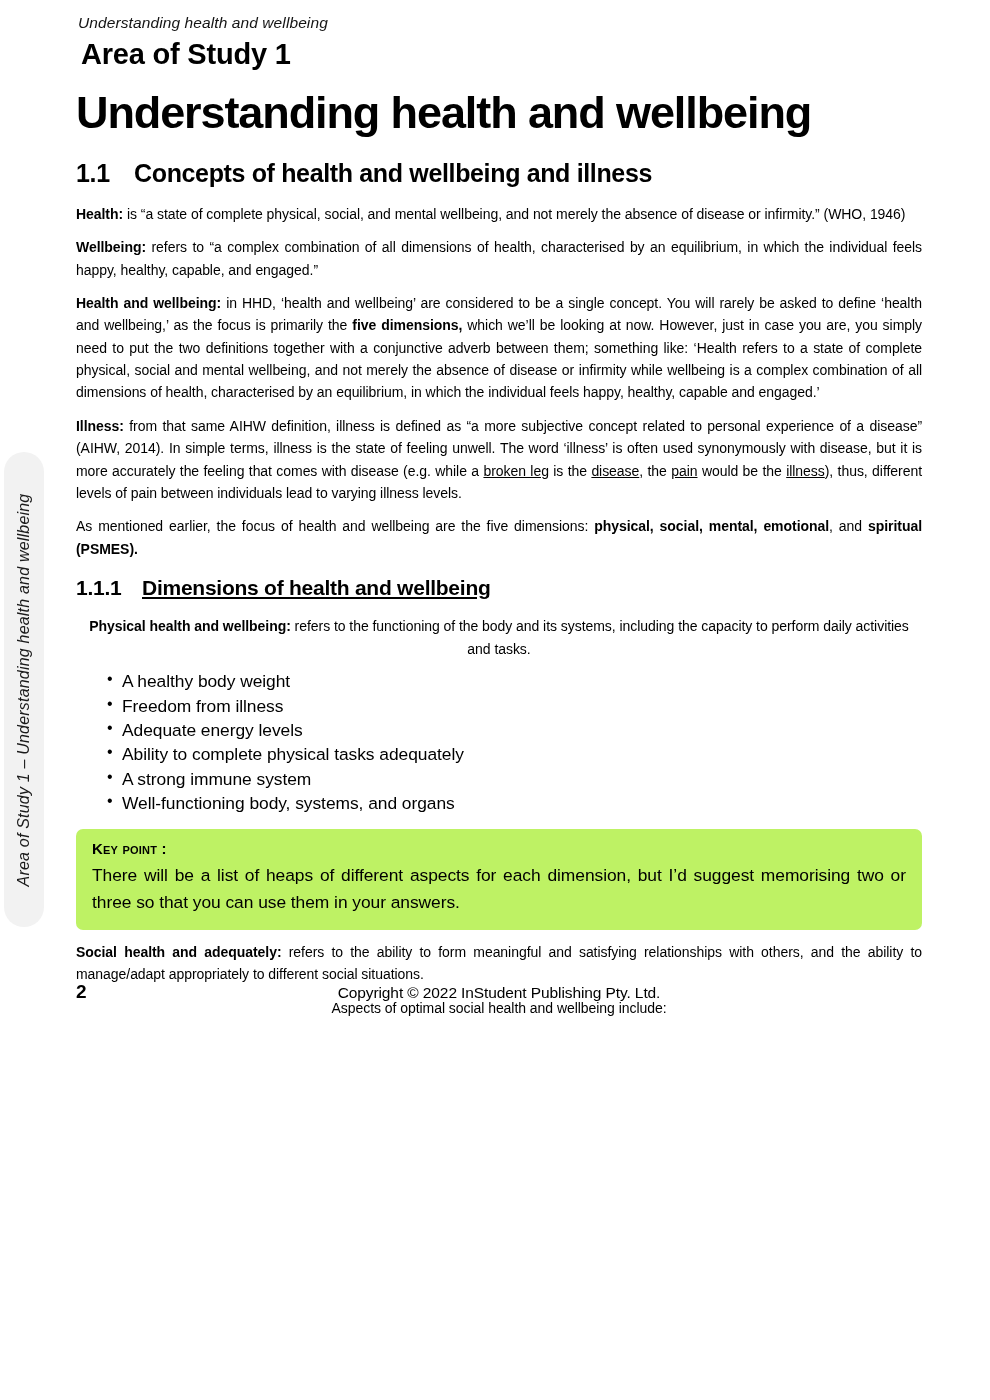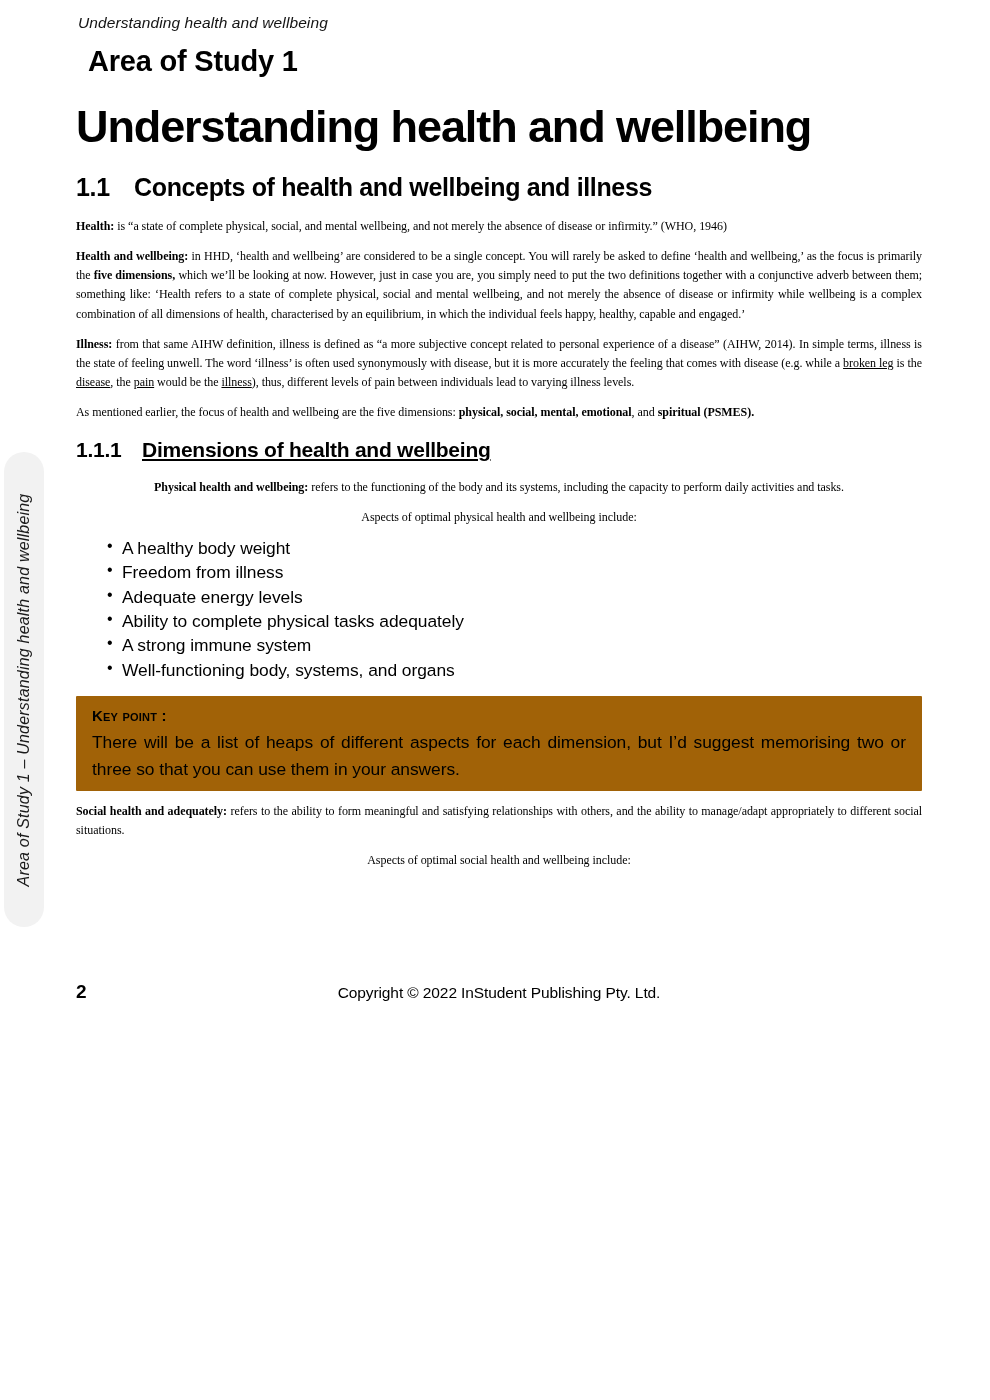--- a/index.html
+++ b/index.html
@@ -61,21 +61,21 @@
     position: absolute;
     left: 76px;
     top: 0;
     width: 846px;
   }
 
   .aos-label {
     font-size: 29px;
     font-weight: bold;
     letter-spacing: -0.2px;
-    margin: 12px;
+    margin: 5px;
     padding-top: 34px;
     line-height: 1.08;
   }
   .chapter-title {
     font-size: 45px;
     font-weight: bold;
     letter-spacing: -1.1px;
     margin: 0;
     padding-top: 14px;
     line-height: 1.06;
@@ -102,29 +102,28 @@
   }
   .head-num {
     display: inline-block;
     min-width: 58px;
   }
   h3.subsection-heading .head-num {
     min-width: 66px;
   }
 
   p.body {
-    font-size: 12px;
+    font-size: 14px;
     line-height: 1.60;
     margin: 0;
     padding-top: 11px;
     text-align: justify;
     letter-spacing: -0.05px;
     -webkit-hyphens: none;
     hyphens: none;
-    font-family: Liberation Serif, serif;
   }
   p.body.noj {
     text-align: center;
   }
   p.body b { font-weight: bold; }
   p.body u { text-decoration: underline; }
 
   ul.bullets {
     list-style: none;
     margin: 0;
@@ -141,23 +140,23 @@
     content: "\2022";
     position: absolute;
     left: 31px;
     top: -1px;
     font-size: 16px;
   }
 
   
   .keypoint {
     margin-top: 14px;
-    background: #a16207;
-    border-radius: 1px;
-    padding: 9px 16px 7px 16px;
+    background: #bef264;
+    border-radius: 7px;
+    padding: 9px 16px 13px 16px;
   }
   .keypoint-title {
     font-size: 15px;
     font-weight: bold;
     font-variant: small-caps;
     text-transform: lowercase;
     letter-spacing: 0.2px;
     line-height: 1.5;
   }
   .keypoint-title::first-letter { text-transform: uppercase; }
@@ -211,20 +210,23 @@
     <div class="chapter-title">Understanding health and wellbeing</div>
 
     <h2 class="section-heading">
       <span class="head-num">1.1</span><span>Concepts of health and wellbeing and illness</span>
     </h2>
 
     <p class="body">
       <b>Health:</b><span> is “a state of complete physical, social, and mental wellbeing, and not merely the absence of disease or infirmity.” (WHO, 1946)</span>
     </p>
 
+    <p class="body">
+      <b>Wellbeing:</b><span> refers to “a complex combination of all dimensions of health, characterised by an equilibrium, in which the individual feels happy, healthy, capable, and engaged.”</span>
+    </p>
 
     <p class="body">
       <b>Health and wellbeing:</b><span> in HHD, ‘health and wellbeing’ are considered to be a single concept.  You will rarely be asked to define ‘health and wellbeing,’ as the focus is primarily the </span><b>five dimensions,</b><span> which we’ll be looking at now.  However, just in case you are, you simply need to put the two definitions together with a conjunctive adverb between them; something like: ‘Health refers to a state of complete physical, social and mental wellbeing, and not merely the absence of disease or infirmity while wellbeing is a complex combination of all dimensions of health, characterised by an equilibrium, in which the individual feels happy, healthy, capable and engaged.’</span>
     </p>
 
 
     <p class="body">
       <b>Illness:</b><span> from that same AIHW definition, illness is defined as “a more subjective concept related to personal experience of a disease” (AIHW, 2014).  In simple terms, illness is the state of feeling unwell.  The word ‘illness’ is often used synonymously with disease, but it is more accurately the feeling that comes with disease (e.g. while a </span><u>broken leg</u><span> is the </span><u>disease</u><span>, the </span><u>pain</u><span> would be the </span><u>illness</u><span>), thus, different levels of pain between individuals lead to varying illness levels.</span>
     </p>
 
@@ -233,21 +235,20 @@
     </p>
 
     <h3 class="subsection-heading">
       <span class="head-num">1.1.1</span><span>Dimensions of health and wellbeing</span>
     </h3>
 
     <p class="body noj">
       <b>Physical health and wellbeing:</b><span> refers to the functioning of the body and its systems, including the capacity to perform daily activities and tasks.</span>
     </p>
 
-    <p class="body noj">Aspects of optimal physical health and wellbeing include:</p>
 
     <ul class="bullets">
       <li>A healthy body weight</li>
       <li>Freedom from illness</li>
       <li>Adequate energy levels</li>
       <li>Ability to complete physical tasks adequately</li>
       <li>A strong immune system</li>
       <li>Well-functioning body, systems, and organs</li>
     </ul>
 

